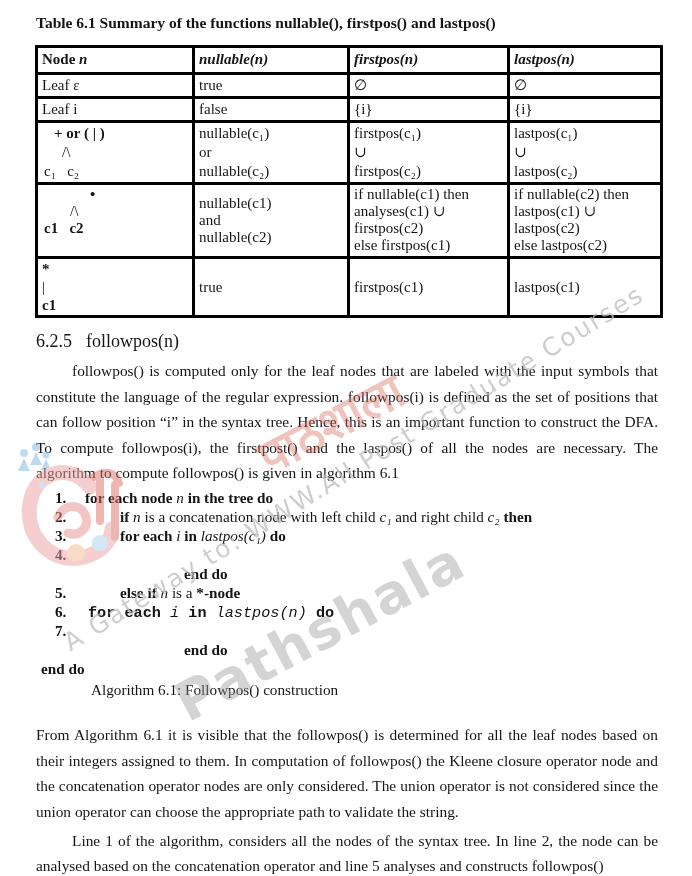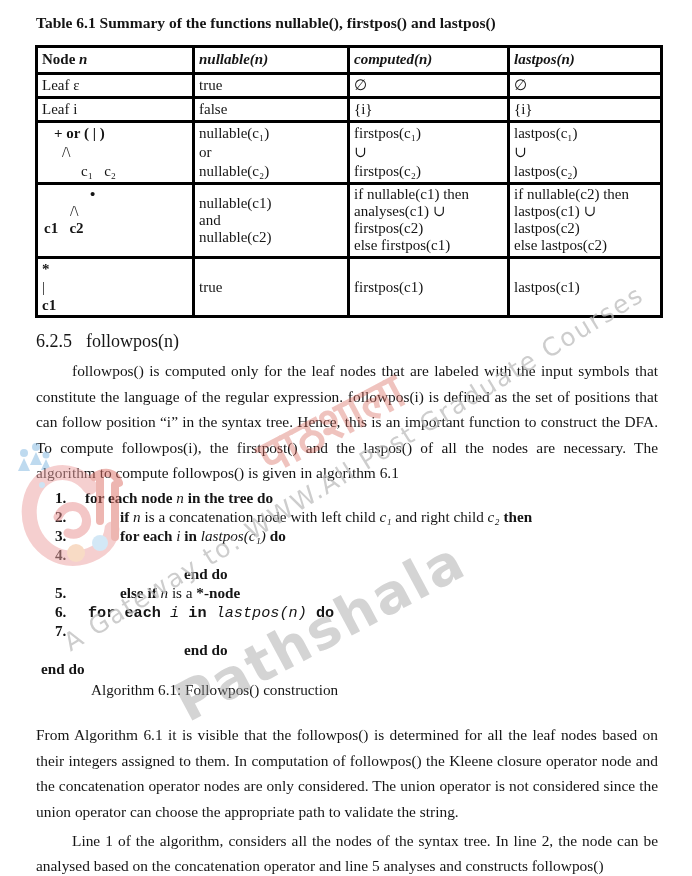--- a/index.html
+++ b/index.html
@@ -67,21 +67,21 @@
     <colgroup>
         <col class="c1">
         <col class="c2">
         <col class="c3">
         <col class="c4">
       </colgroup>
     <thead>
         <tr class="hdr">
           <th><span class="b">Node </span><span class="b i">n</span></th>
           <th><span class="b i">nullable</span><span class="b i">(n)</span></th>
-          <th><span class="b i">computed</span><span class="b i">(n)</span></th>
+          <th><span class="b i">firstpos</span><span class="b i">(n)</span></th>
           <th><span class="b i">lastpos</span><span class="b i">(n)</span></th>
         </tr>
       </thead>
     <tbody>
         <tr class="r0">
           <td>
             <div class="cell-line">Leaf ε</div>
           </td>
           <td>
             <div class="cell-line">true</div>
@@ -104,21 +104,21 @@
             <div class="cell-line">{i}</div>
           </td>
           <td>
             <div class="cell-line">{i}</div>
           </td>
         </tr>
         <tr class="r2">
           <td>
             <div class="cell-line b" style="padding-left: 12px;">+ or ( | )</div>
             <div class="cell-line" style="padding-left: 20px;">/\</div>
-            <div class="cell-line" style="padding-left: 2px; margin-left: 37px;">c₁   c₂</div>
+            <div class="cell-line" style="padding-left: 2px;">c₁   c₂</div>
           </td>
           <td>
             <div class="cell-line">nullable(c₁)</div>
             <div class="cell-line">or</div>
             <div class="cell-line">nullable(c₂)</div>
           </td>
           <td>
             <div class="cell-line">firstpos(c₁)</div>
             <div class="cell-line">∪</div>
             <div class="cell-line">firstpos(c₂)</div>

